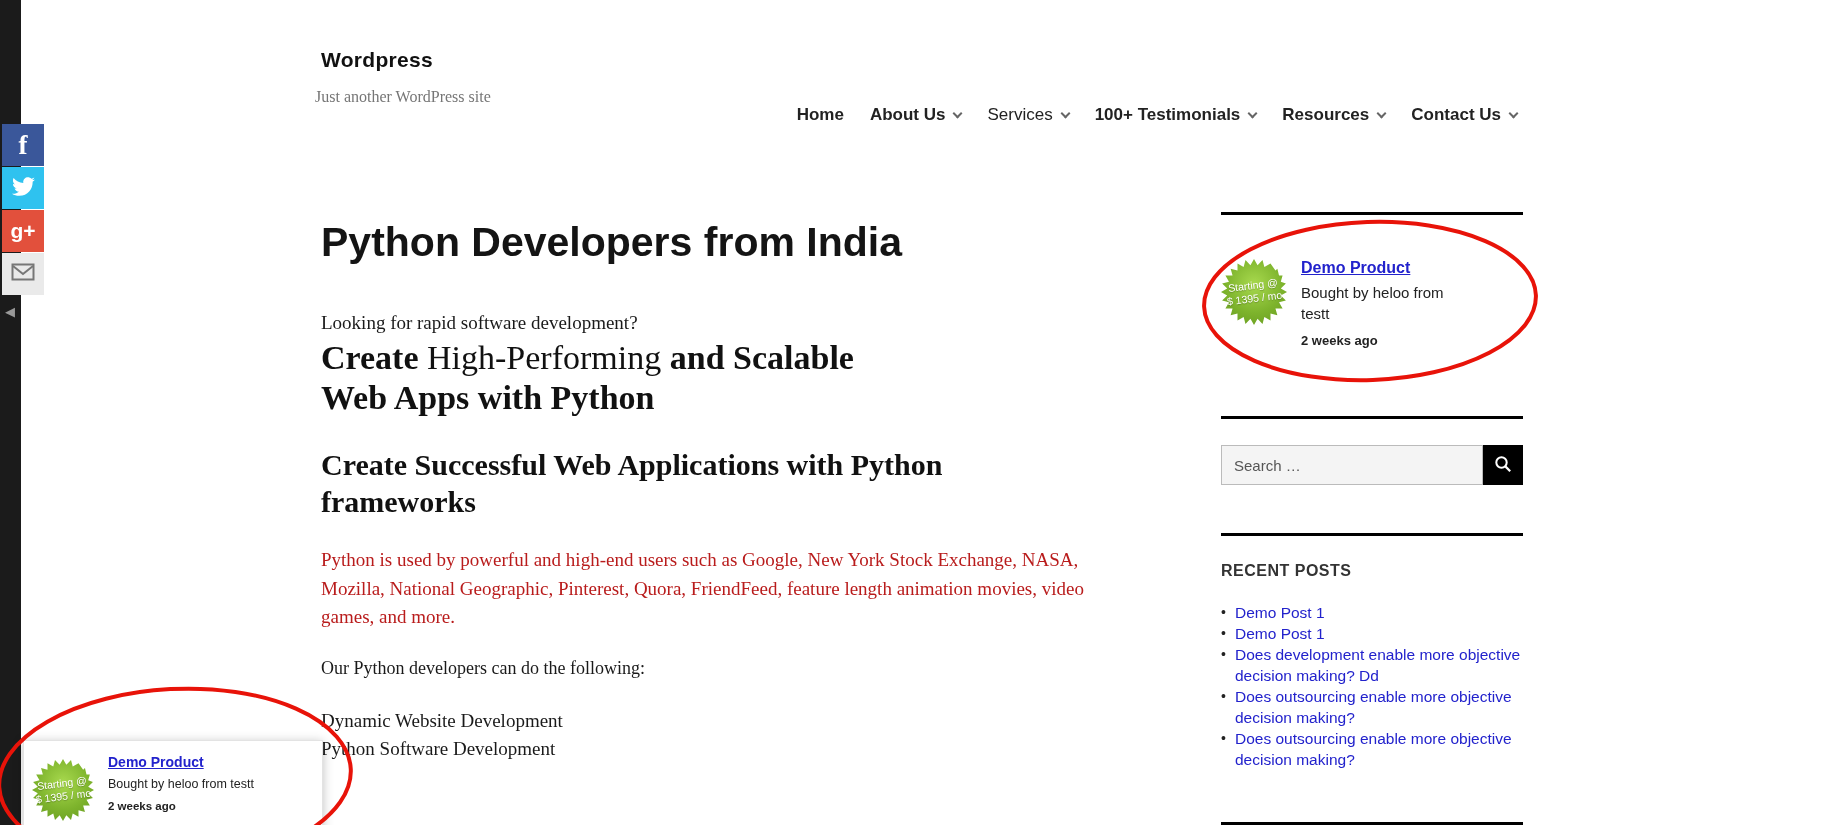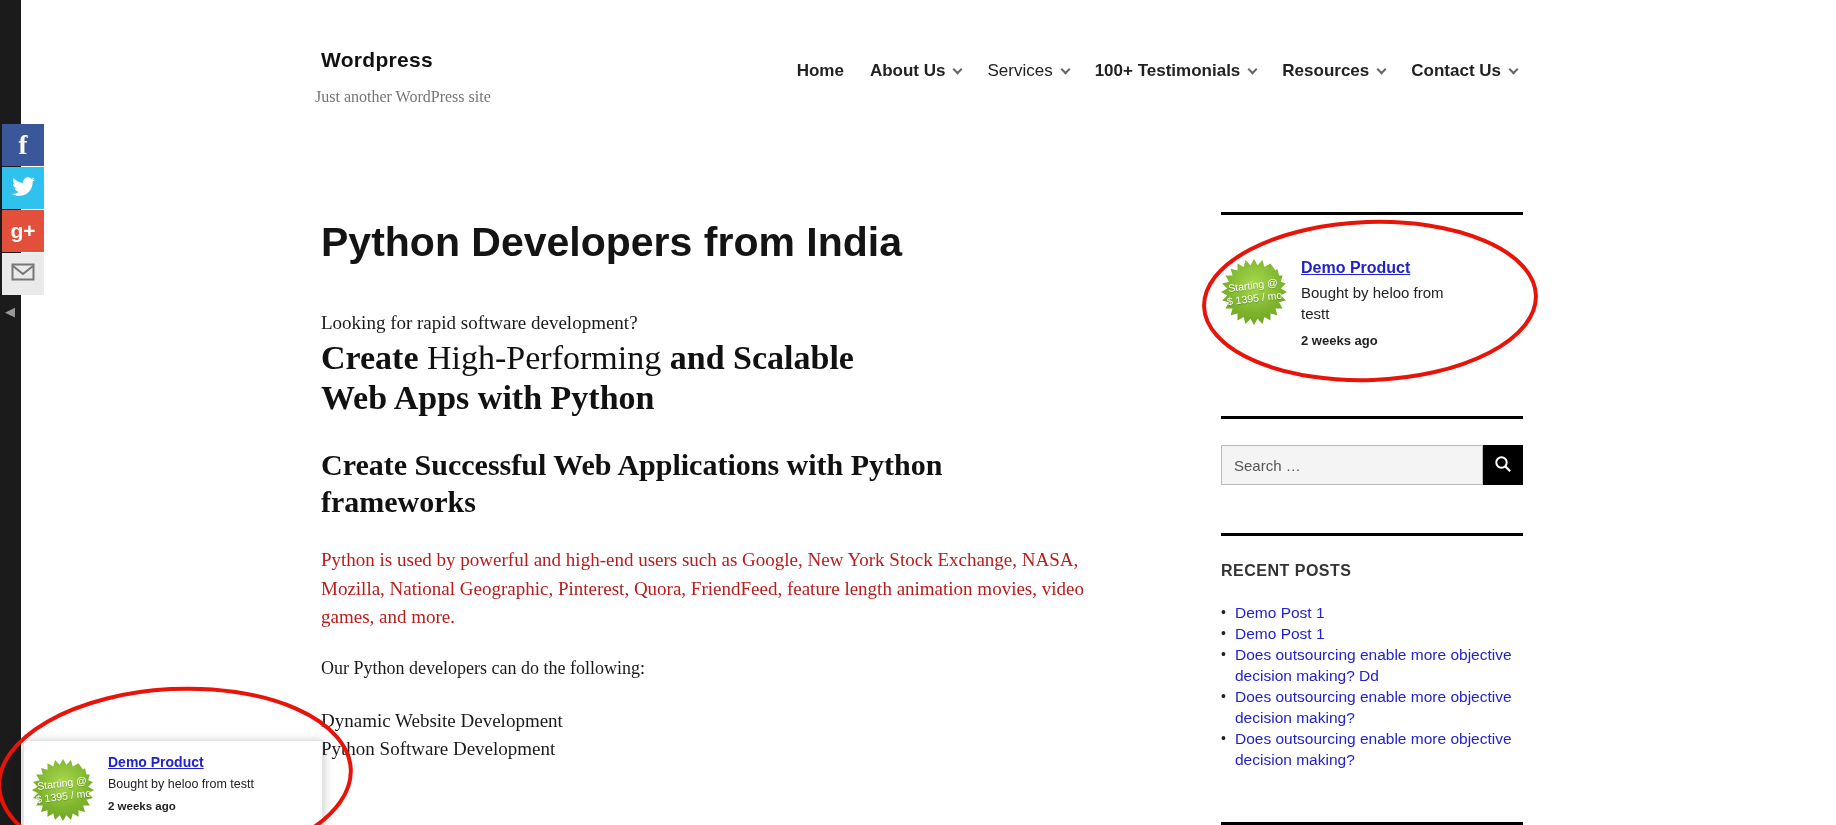--- a/index.html
+++ b/index.html
@@ -20,21 +20,21 @@
   .social-btn.twitter { background: #2fc2ef; }
   .social-btn.gplus { background: #e2503c; font-weight: bold; font-size: 21px; }
   .social-btn.email { background: #eaeaea; }
   .collapse-arrow { display: inline-block; margin: 8px 0 0 3px; font-size: 13px; color: #999; cursor: pointer; }
 
   
   .site-title { position: absolute; left: 321px; top: 48px; font-size: 21px; font-weight: bold; color: #111; letter-spacing: .3px; text-decoration: none; cursor: pointer; }
   .site-tagline { position: absolute; left: 315px; top: 88px; font-family: "Liberation Serif", serif; font-size: 16px; color: #767676; }
   .main-nav { position: absolute; top: 60px; right: 306px; z-index: 10; }
   .main-nav ul { list-style: none; display: flex; }
-  .main-nav li { padding: 0 13px; font-size: 17px; font-weight: 600; color: #222; white-space: nowrap; cursor: pointer; line-height: 22px; }
+  .main-nav li { padding: 0 13px; font-size: 17px; font-weight: 600; color: #222; white-space: nowrap; cursor: pointer; line-height: 22px; margin-top: 44px; }
   .main-nav li.current { font-weight: 400; }
   .chev { display: inline-block; width: 7px; height: 7px; border-right: 2px solid #666; border-bottom: 2px solid #666; transform: rotate(45deg); margin-left: 9px; vertical-align: 3px; }
 
   
   .main-col { position: absolute; left: 321px; top: 220px; width: 815px; z-index: 8; }
   .page-title { font-size: 41px; line-height: 44px; font-weight: bold; color: #141414; }
   .intro { margin-top: 48px; font-family: "Liberation Serif", serif; font-size: 19px; color: #1a1a1a; }
   .headline { margin-top: 4px; font-family: "Liberation Serif", serif; font-size: 34px; line-height: 40px; font-weight: bold; color: #111; max-width: 600px; }
   .headline .light { font-weight: normal; }
   .subline { margin-top: 30px; font-family: "Liberation Serif", serif; font-size: 19px; color: #1a1a1a; }
@@ -171,21 +171,21 @@
       </span>
     </button>
   </div>
 
   <div class="black-bar bar3"></div>
 
   <h4 class="rp-heading">RECENT POSTS</h4>
   <ul class="rp-list">
     <li>Demo Post 1</li>
     <li>Demo Post 1</li>
-    <li>Does outsourcing enable more objective decision making? Dd</li>
+    <li>Does development enable more objective decision making? Dd</li>
     <li>Does outsourcing enable more objective decision making?</li>
     <li>Does outsourcing enable more objective decision making?</li>
   </ul>
 
   <div class="black-bar bar4"></div>
 </aside>
 
 <svg class="annotation" style="left:1190px; top:215px;" width="360" height="175">
   <ellipse cx="180" cy="86" rx="166" ry="79" fill="none" stroke="#e81309" stroke-width="4" transform="rotate(-2 180 86)"></ellipse>
 </svg>

